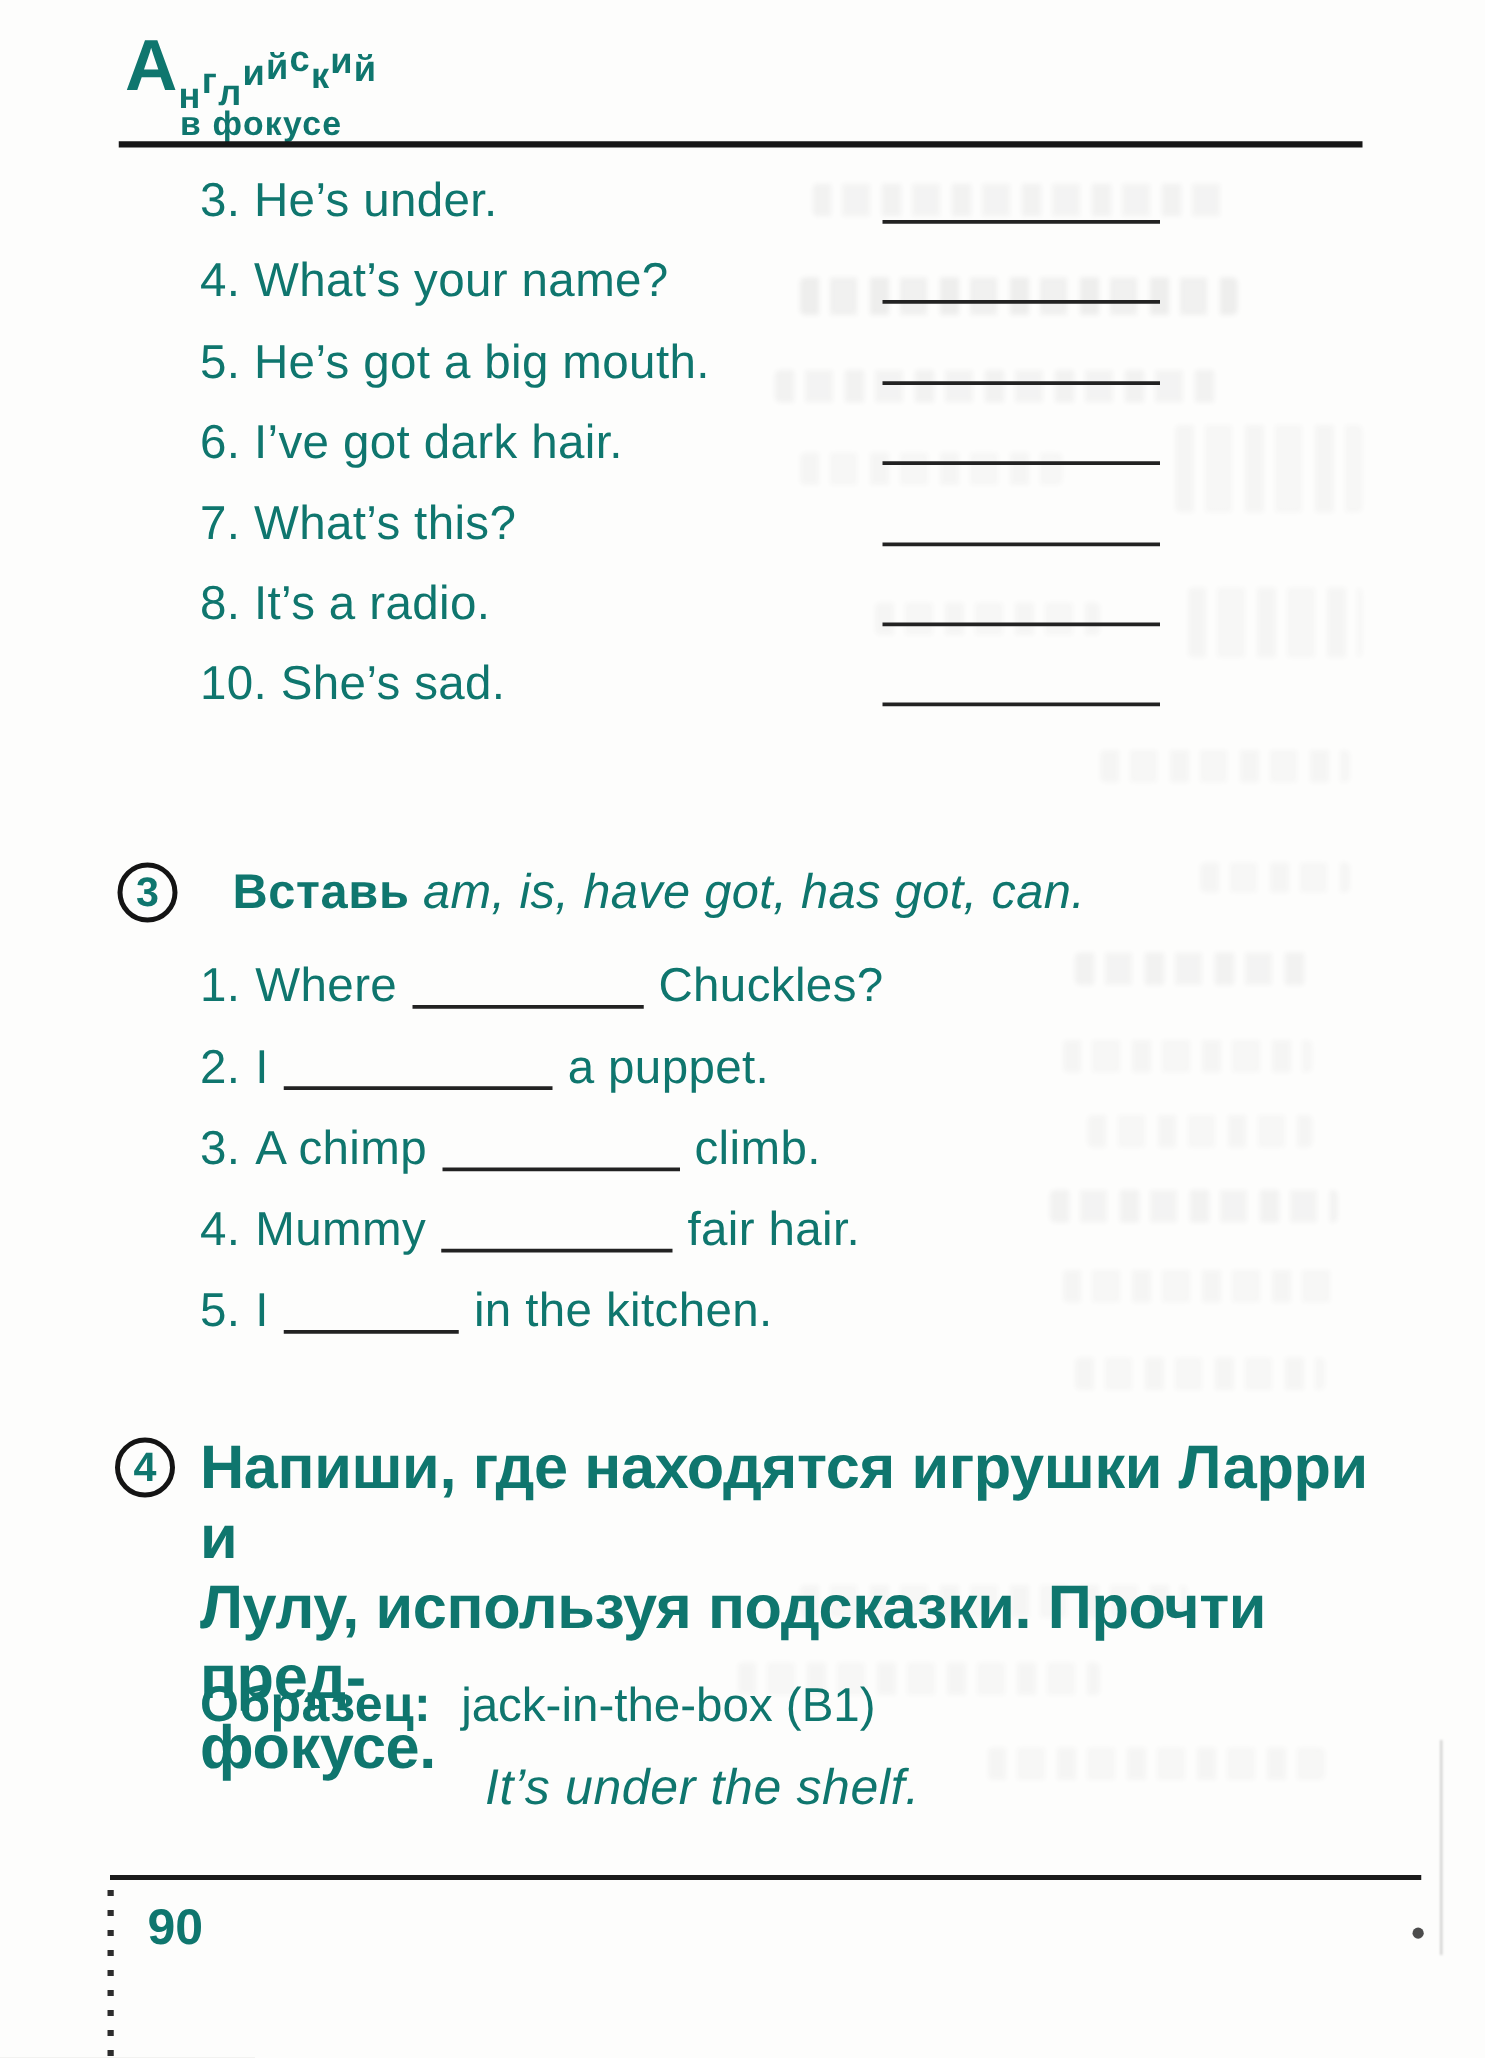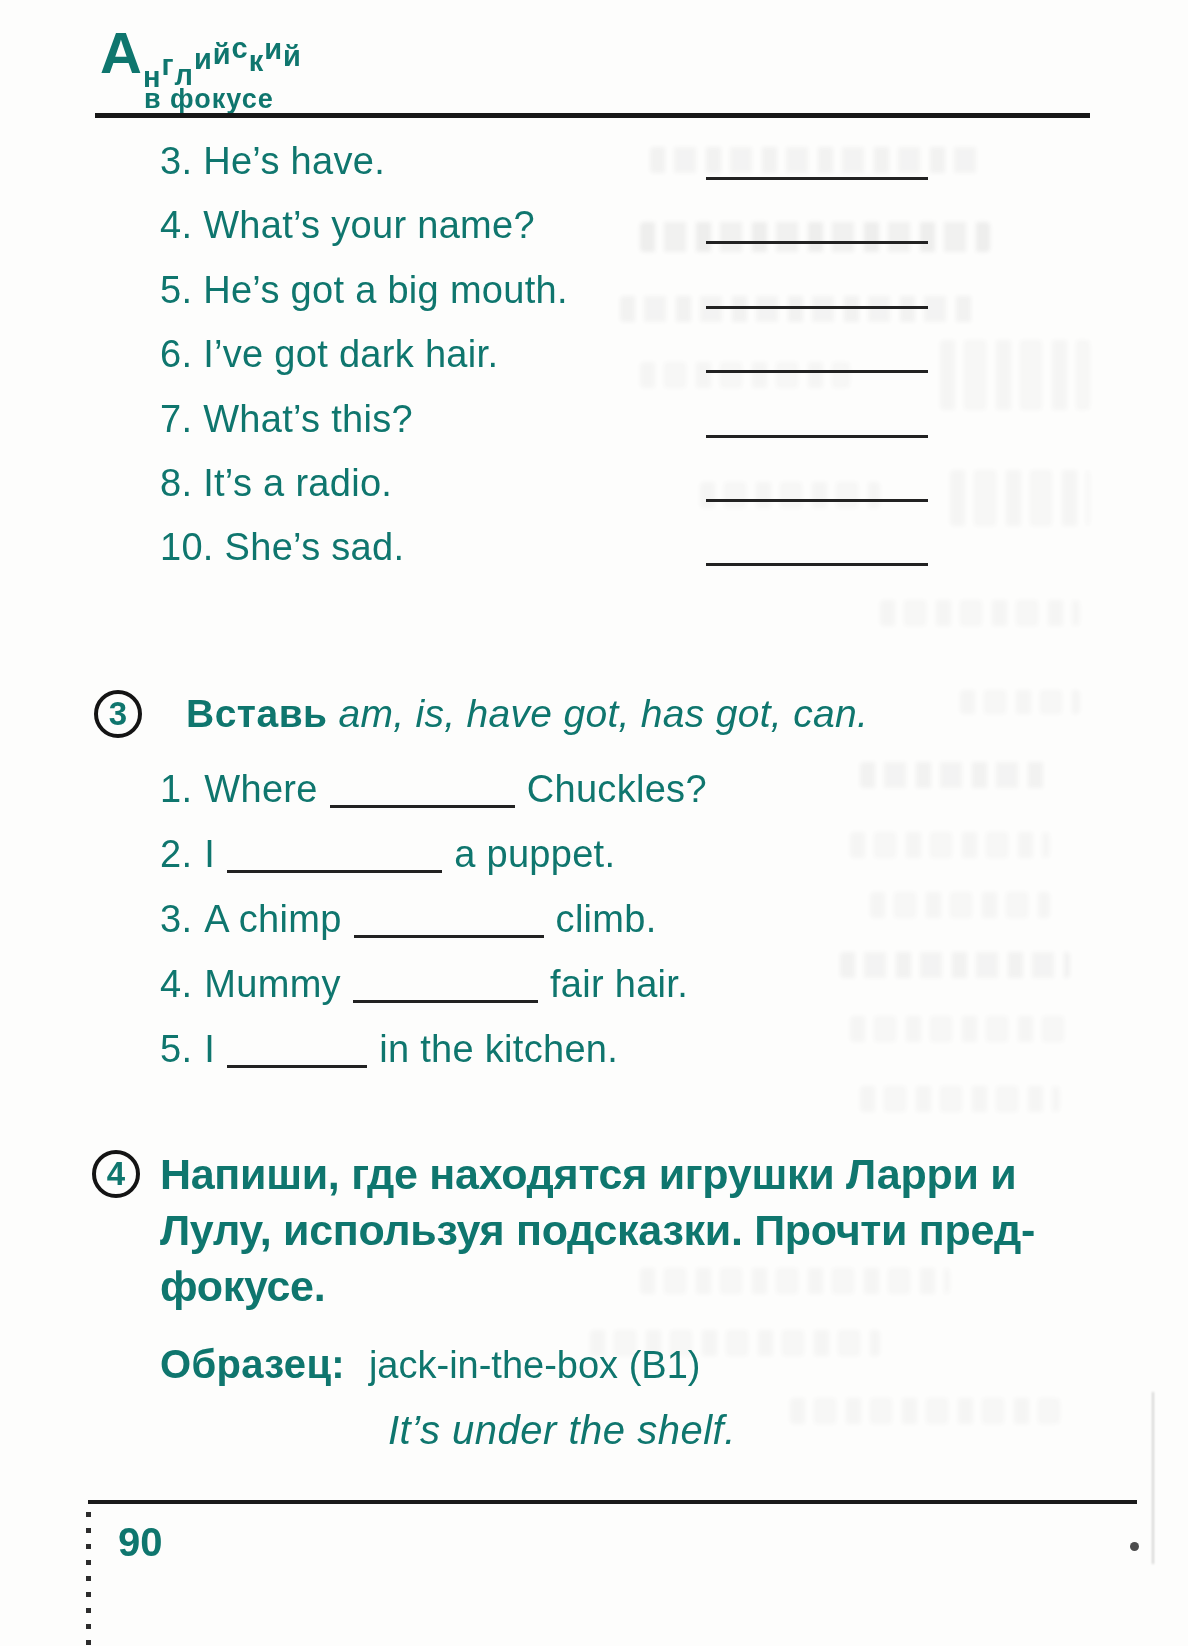--- a/index.html
+++ b/index.html
@@ -47,21 +47,21 @@
   
   .ex3-head{position:absolute;left:160px;top:692px;font-size:39px;white-space:nowrap;margin-left:26px;}
   .ex3-head .b{font-weight:bold;letter-spacing:.5px;}
   .ex3-head .i{font-style:italic;letter-spacing:.3px;}
   .ex3-list{position:absolute;left:160px;top:768px;}
   .ex3-row{height:65px;font-size:38px;letter-spacing:.3px;white-space:nowrap;display:flex;align-items:baseline;}
   .ex3-row .gap{width:12px;display:inline-block;}
 
   
   .ex4-head{position:absolute;left:160px;top:1146px;width:960px;
-            font-weight:bold;font-size:43px;line-height:56px;letter-spacing:-.3px;}
+            font-weight:bold;font-size:49px;line-height:56px;letter-spacing:-.3px;}
   .sample{position:absolute;left:160px;top:1342px;font-size:38px;white-space:nowrap;}
   .sample .lbl{font-weight:bold;font-size:40px;letter-spacing:.3px;text-align:right;}
   .sample .val{margin-left:24px;}
   .sample-answer{position:absolute;left:388px;top:1408px;font-size:40px;font-style:italic;letter-spacing:.5px;}
 
   
   .page-num{position:absolute;left:118px;top:1520px;font-weight:bold;font-size:40px;}
   .dotted-edge{position:absolute;left:86px;top:1512px;width:5px;height:134px;
                background:repeating-linear-gradient(to bottom,#2c2c2c 0 5px,transparent 5px 16px);}
   .corner-dot{position:absolute;left:1130px;top:1542px;width:9px;height:9px;border-radius:50%;background:#4c4c4c;}
@@ -100,21 +100,21 @@
 
   <div class="logo">
     <div class="logo-row"><span class="logo-big">А</span><span class="logo-letter">н</span><span class="logo-letter">г</span><span class="logo-letter">л</span><span class="logo-letter">и</span><span class="logo-letter">й</span><span class="logo-letter">с</span><span class="logo-letter">к</span><span class="logo-letter">и</span><span class="logo-letter">й</span></div>
     <div class="logo-sub">в фокусе</div>
   </div>
 
   <div class="rule-top"></div>
 
   <div class="s-list">
     <div class="s-row">
-      <span><span>3.</span> <span>He’s have.</span></span>
+      <span><span>3.</span> <span>He’s under.</span></span>
       <span class="blank"></span>
     </div>
     <div class="s-row">
       <span><span>4.</span> <span>What’s your name?</span></span>
       <span class="blank"></span>
     </div>
     <div class="s-row">
       <span><span>5.</span> <span>He’s got a big mouth.</span></span>
       <span class="blank"></span>
     </div>

